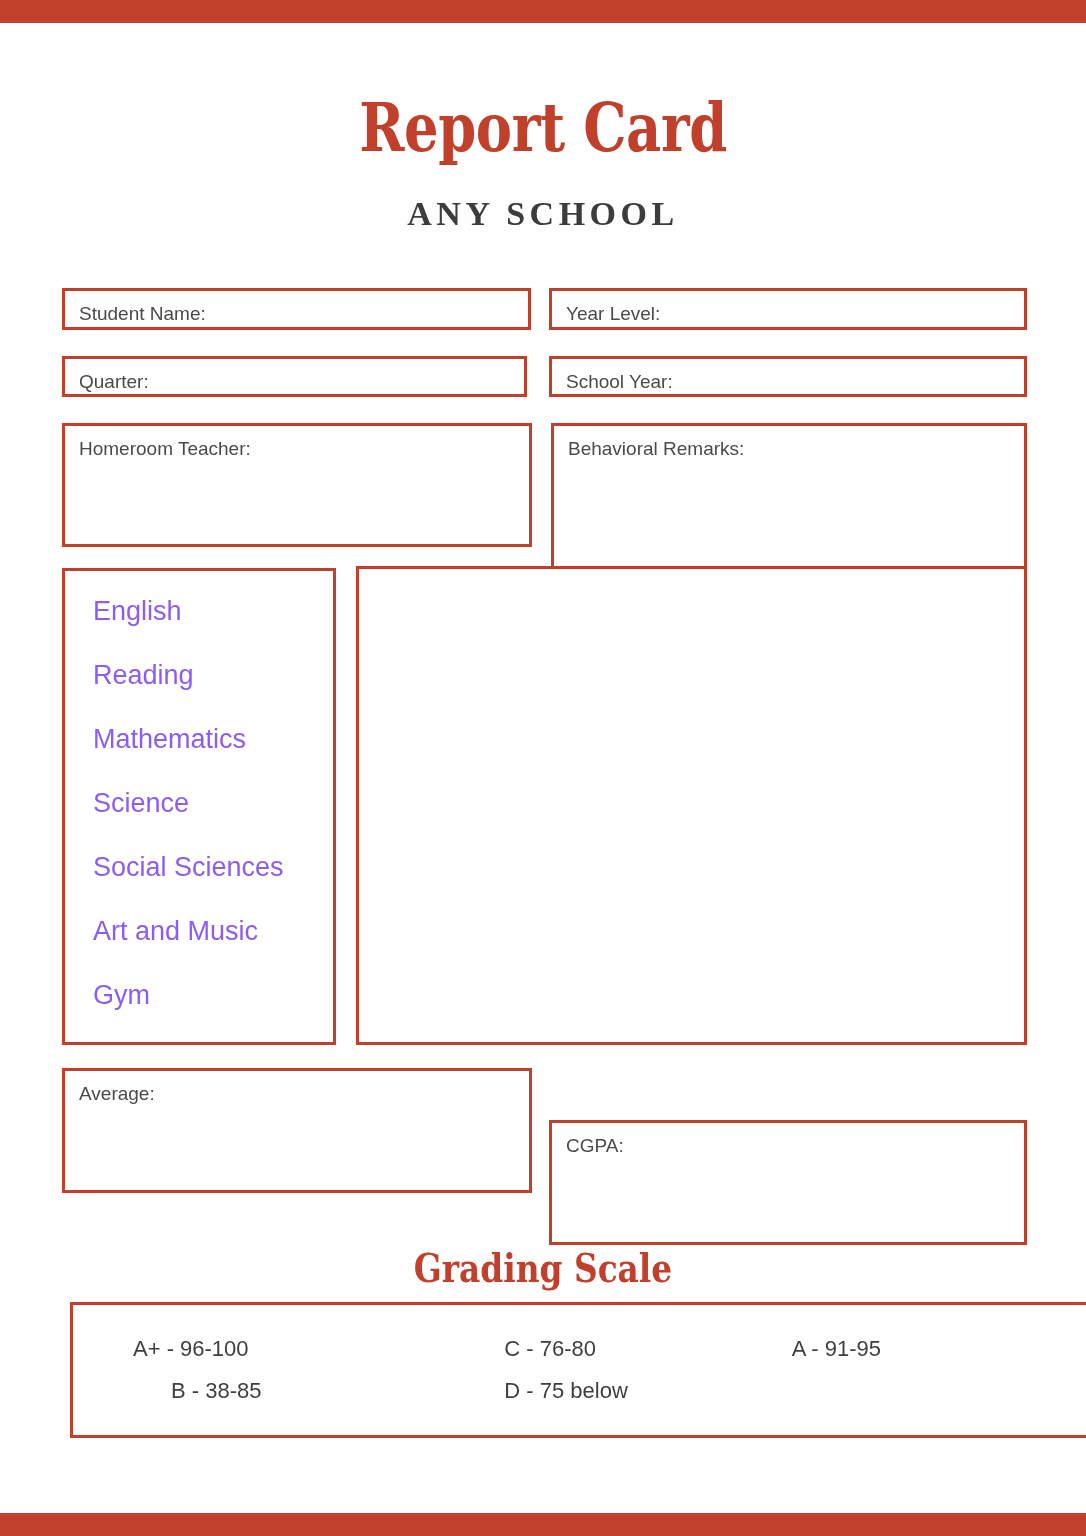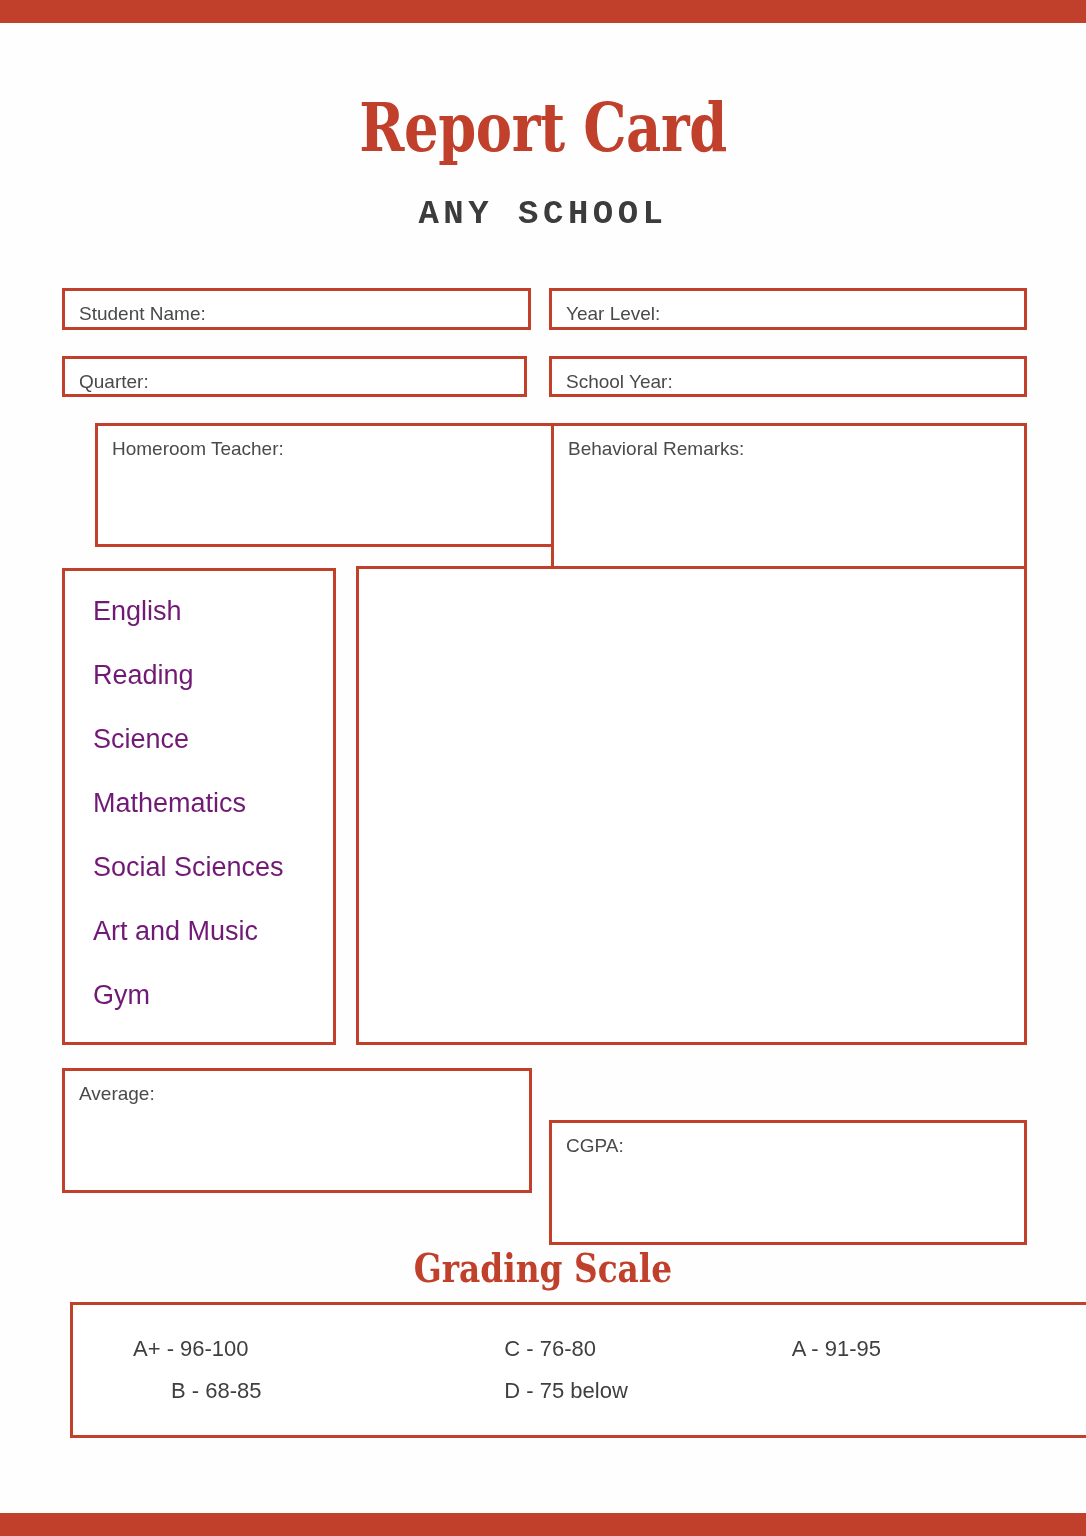--- a/index.html
+++ b/index.html
@@ -43,21 +43,21 @@
     color: #c0402b;
     transform: scaleX(0.80);
     transform-origin: center top;
   }
   .subtitle {
     position: absolute;
     top: 193px;
     left: 0;
     width: 1086px;
     text-align: center;
-    font-family: Liberation Mono, monospace;
+    font-family: Liberation Serif, serif;
     font-weight: 700;
     font-size: 34px;
     line-height: 42px;
     letter-spacing: 4.5px;
     color: #3c3c3c;
   }
 
   .box {
     position: absolute;
     border: 3px solid #c0402b;
@@ -75,37 +75,37 @@
     white-space: nowrap;
   }
 
   
   #f-student { left: 62px;  top: 288px; width: 469px; height: 42px; }
   #f-year    { left: 549px; top: 288px; width: 478px; height: 42px; }
   
   #f-quarter { left: 62px;  top: 356px; width: 465px; height: 41px; }
   #f-school  { left: 549px; top: 356px; width: 478px; height: 41px; padding-left: 16px; }
   
-  #f-teacher { left: 62px;  top: 423px; width: 470px; height: 124px; margin-left: 33px; }
+  #f-teacher { left: 62px;  top: 423px; width: 470px; height: 124px; }
   #f-remarks { left: 551px; top: 423px; width: 476px; height: 157px; }
 
   
   #subjects-box { left: 62px;  top: 568px; width: 274px; height: 477px; }
   #grades-box   { left: 356px; top: 566px; width: 671px; height: 479px; }
 
   .subject-list {
     position: absolute;
     top: 24px;
     left: 28px;
     right: 6px;
   }
   .subject-item {
     font-size: 27px;
     line-height: 33px;
-    color: #701a75;
+    color: #8b5cf6;
     font-family: "Liberation Sans", sans-serif;
     margin-bottom: 31px;
     white-space: nowrap;
   }
 
   
   #f-average { left: 62px;  top: 1068px; width: 470px; height: 125px; }
   #f-cgpa    { left: 549px; top: 1120px; width: 478px; height: 125px; }
 
   .grading-title {
@@ -172,22 +172,22 @@
     <span class="lbl">Homeroom Teacher:</span>
   </div>
   <div class="box" id="f-remarks">
     <span class="lbl">Behavioral Remarks:</span>
   </div>
 
   <div class="box" id="subjects-box">
     <div class="subject-list">
       <div class="subject-item">English</div>
       <div class="subject-item">Reading</div>
+      <div class="subject-item">Mathematics</div>
       <div class="subject-item">Science</div>
-      <div class="subject-item">Mathematics</div>
       <div class="subject-item">Social Sciences</div>
       <div class="subject-item">Art and Music</div>
       <div class="subject-item">Gym</div>
     </div>
   </div>
 
   <div class="box" id="grades-box">
     <span class="lbl"></span>
   </div>
 
@@ -198,20 +198,20 @@
     <span class="lbl">CGPA:</span>
   </div>
 
   <div class="grading-title">Grading Scale</div>
 
   <div class="box" id="grading-box">
     <div class="scale-grid">
       <div class="scale-cell">A+ - 96-100</div>
       <div class="scale-cell scale-col-3">C - 76-80</div>
       <div class="scale-cell">A - 91-95</div>
-      <div class="scale-cell scale-col-2">B - 68-85</div>
+      <div class="scale-cell scale-col-2">B - 38-85</div>
       <div class="scale-cell scale-col-3">D - 75 below</div>
     </div>
   </div>
 
   <div class="bar bar-bottom"></div>
 
 </div>
 
 </body></html>

